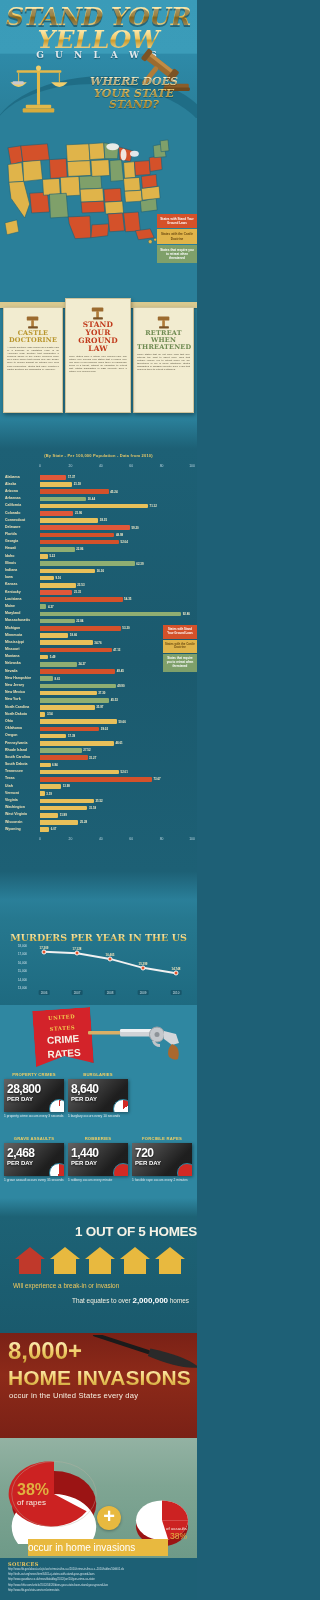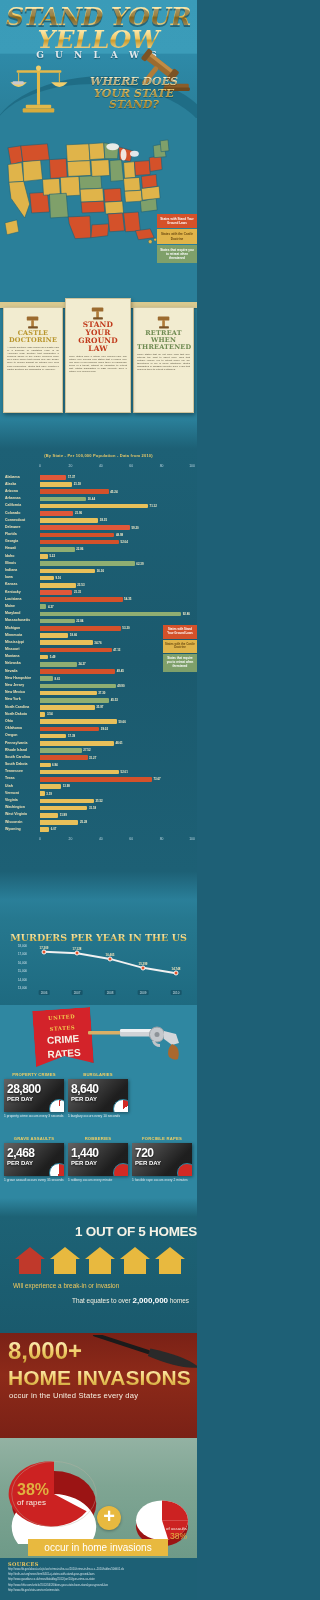--- a/index.html
+++ b/index.html
@@ -180,21 +180,21 @@
   .bigpie{ position:absolute; left:6px; top:10px; width:96px; height:96px; }
   .smallpie{ position:absolute; right:4px; top:50px; width:62px; height:62px;}
   .plus{ position:absolute; left:97px; top:68px; width:24px; height:24px; border-radius:50%;
      background:#e8b93f; color:#fff; font-size:20px; font-weight:bold; line-height:21px; text-align:center;
      box-shadow:0 1px 3px rgba(0,0,0,.3); z-index:5;}
   .p60{ position:absolute; left:17px; top:44px; font-size:16px; font-weight:bold; color:#e0b040; line-height:16px;}
   .p60s{ position:absolute; left:17px; top:60px; font-size:8px; color:#f4efe2;}
   .p38{ position:absolute; right:10px; top:94px; font-size:8.5px; font-weight:normal; color:#e0b040; line-height:9px;}
   .p38s{ position:absolute; right:10px; top:88px; font-size:4.4px; color:#f4efe2;}
   .ohi{ position:absolute; left:28px; top:101px; width:140px; height:17px; background:#e8b93f;
-     color:#fff; font-size:10px; text-align:center; line-height:17px;
+     color:#fff; font-size:10px; line-height:17px;
      clip-path:polygon(0 0,100% 0,100% 100%,0 100%); box-shadow:0 1px 2px rgba(0,0,0,.25);}
 
   
   .sec-src{ position:absolute; left:0; top:1558px; width:197px; height:42px; background:#1d6075;}
   .src-h{ position:absolute; left:8px; top:3px; font-family:"DejaVu Serif",serif; font-weight:bold;
      font-size:5px; color:#e9c45f; letter-spacing:.4px;}
   .src-l{ position:absolute; left:8px; font-size:2.7px; color:#cfe0e7; white-space:nowrap;}
 </style>
 </head>
 <body>

